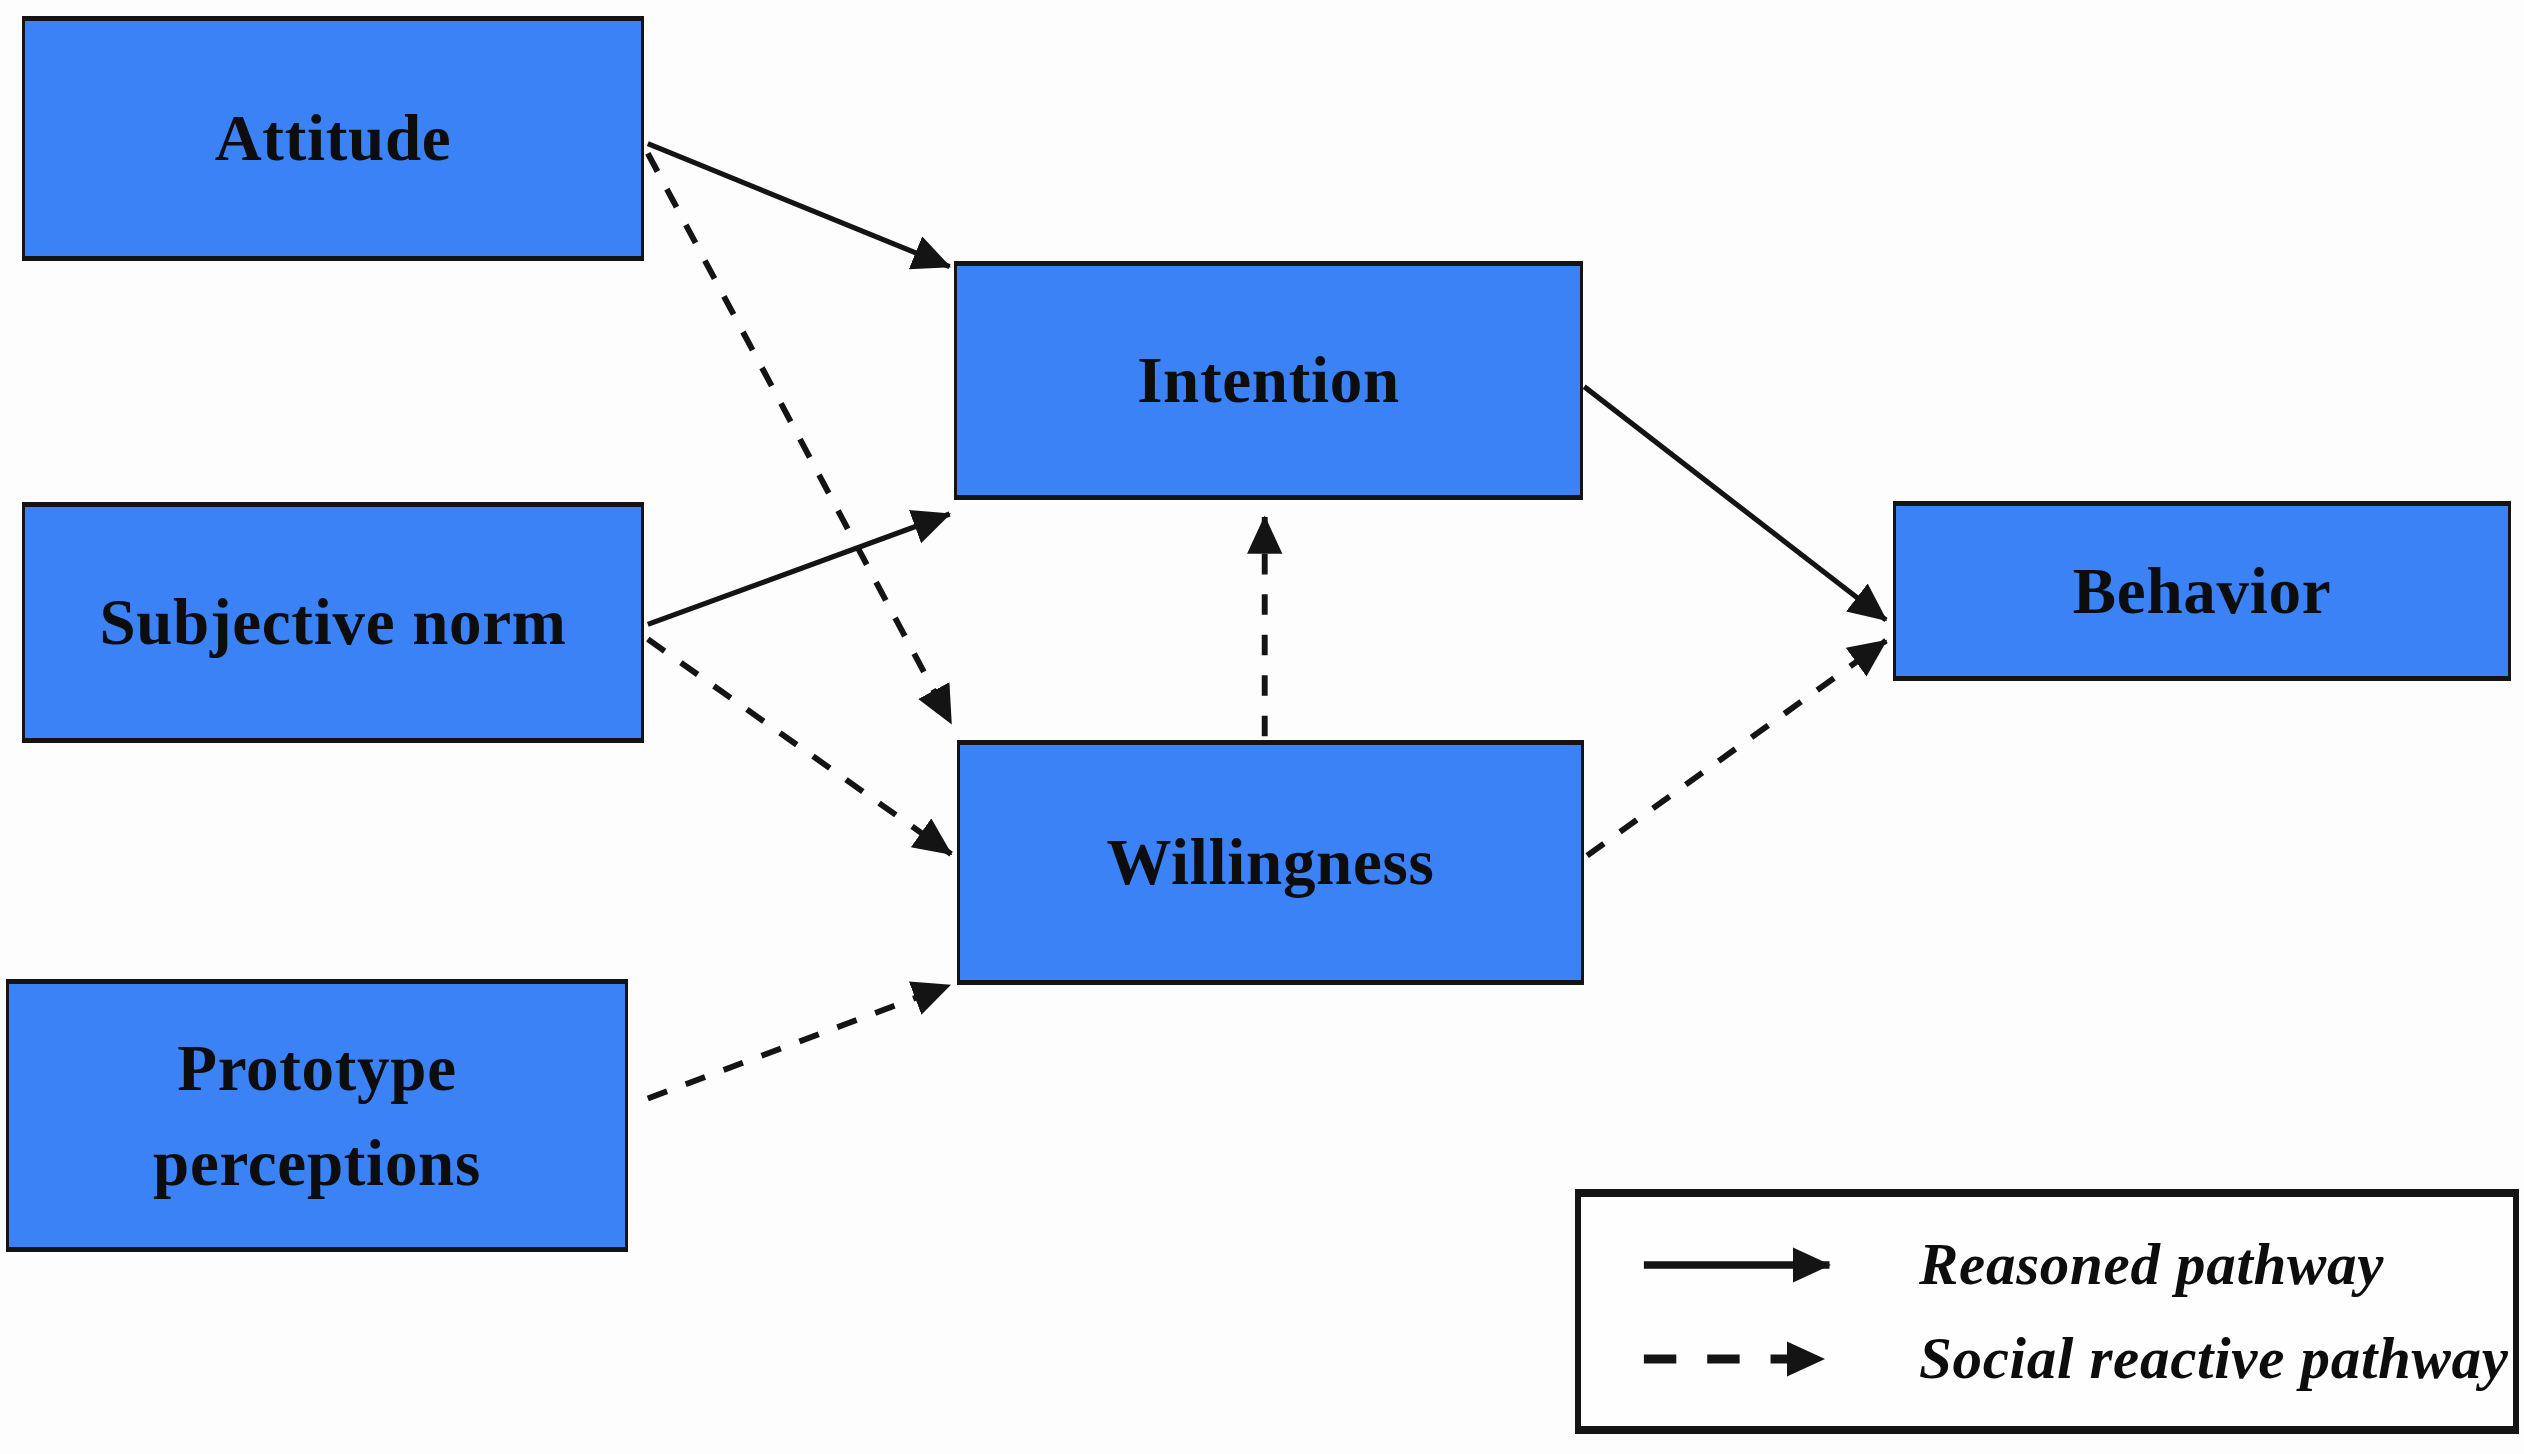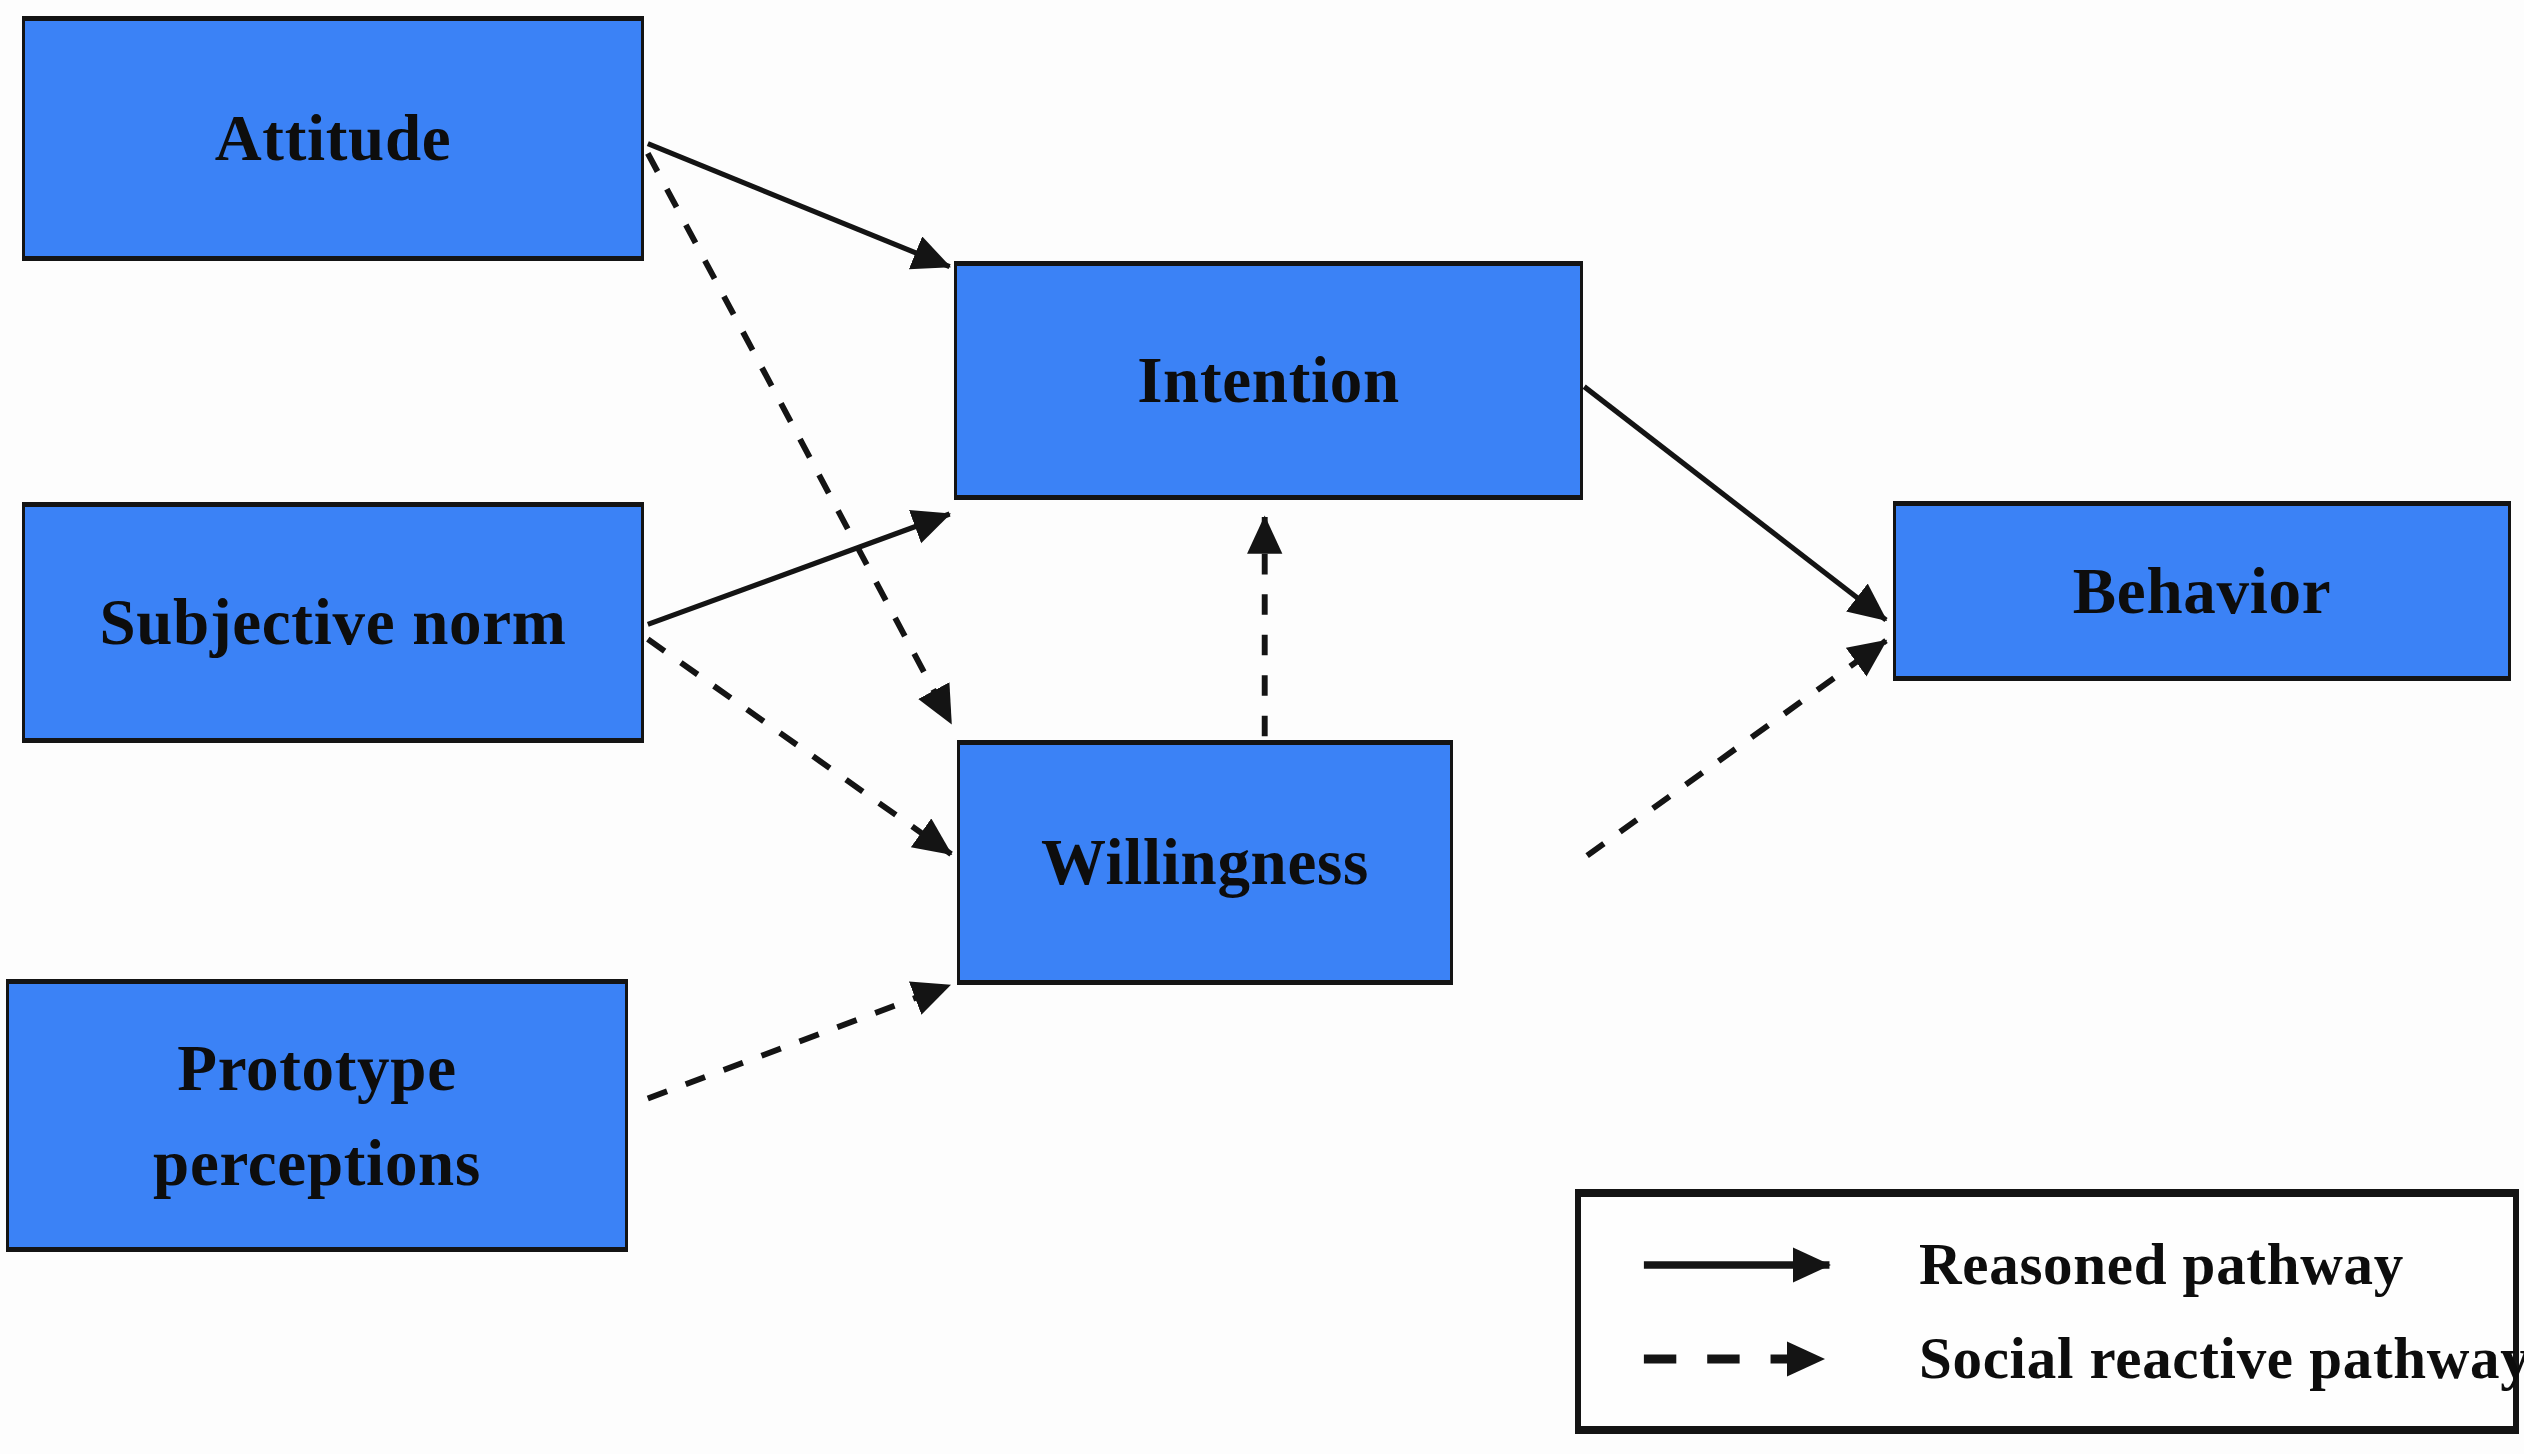--- a/index.html
+++ b/index.html
@@ -47,20 +47,21 @@
     position: absolute;
     box-sizing: border-box;
     border: solid #141414;
     border-width: 8.8px 6.6px;
     background: #fefefe;
     display: flex;
     flex-direction: column;
     justify-content: center;
     gap: 25px;
     padding-left: 57px;
+    font-style: italic;
   }
   .legend-row {
     display: flex;
     align-items: center;
     gap: 38px;
   }
   .legend-row .legend-label {
     font-weight: bold;
     font-size: 59px;
     color: #0d0d0d;
@@ -102,21 +103,21 @@
 
   <div class="node" style="left:6px; top:979px; width:622px; height:273px;justify-content:center;">
     <span class="label">Prototype
 perceptions</span>
   </div>
 
   <div class="node" style="left:954px; top:261px; width:629px; height:239px;">
     <span class="label">Intention</span>
   </div>
 
-  <div class="node" style="left:957px; top:740px; width:496px; height:245px;">
+  <div class="node" style="left:957px; top:740px; width:627px; height:245px;">
     <span class="label">Willingness</span>
   </div>
 
   <div class="node" style="left:1893px; top:501px; width:618px; height:180px;">
     <span class="label">Behavior</span>
   </div>
 
   <div class="legend" style="left:1575px; top:1189px; width:944px; height:245px;">
     <div class="legend-row">
       <svg class="legend-sample" width="243" height="52" viewBox="0 0 330 70" xmlns="http://www.w3.org/2000/svg">

